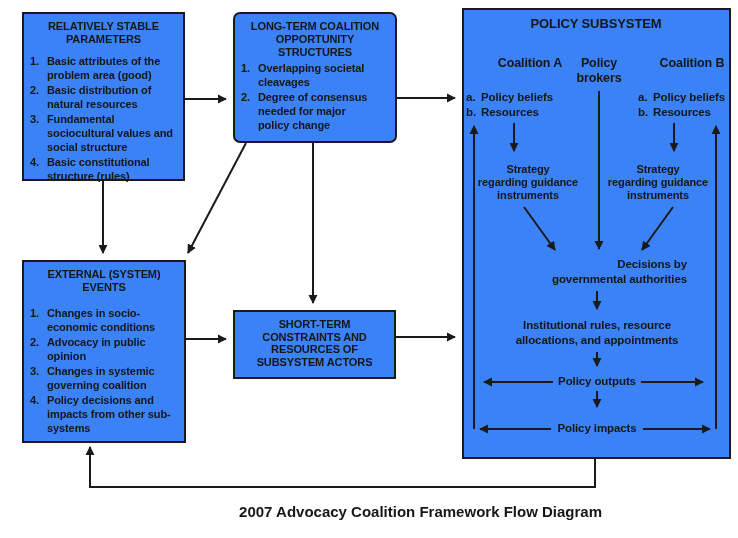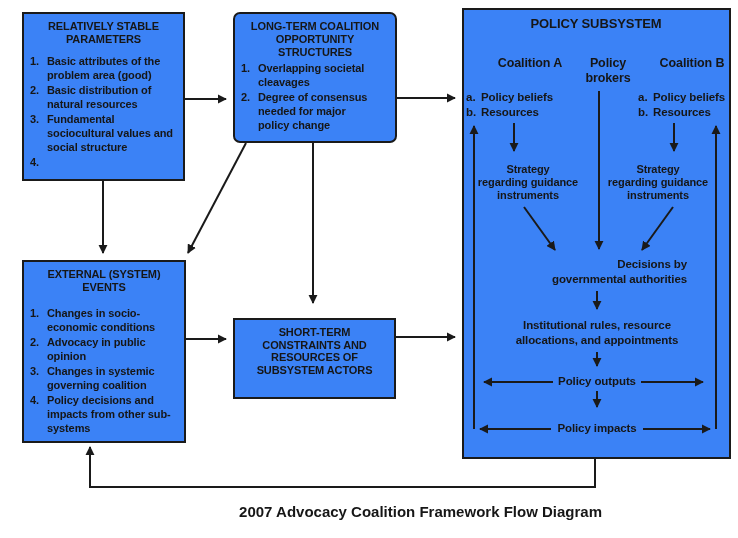--- a/index.html
+++ b/index.html
@@ -16,21 +16,21 @@
     padding-top:6px;text-align:center;font-weight:bold;font-size:11px;
     line-height:13px;white-space:pre-line;letter-spacing:-0.1px;
   }
   .list{margin-top:8px;}
   .li{display:flex;padding:0 2px 0 6px;margin-bottom:1px;}
   .li .num{width:17px;flex-shrink:0;font-weight:bold;font-size:11px;line-height:14px;}
   .li .txt{font-weight:bold;font-size:11px;line-height:14px;white-space:pre;letter-spacing:-0.1px;}
   #box-stable{left:22px;top:12px;width:163px;height:169px;}
   #box-longterm{left:233px;top:12px;width:164px;height:131px;border-radius:7px;}
   #box-external{left:22px;top:260px;width:164px;height:183px;}
-  #box-shortterm{left:233px;top:318px;width:163px;height:81px;}
+  #box-shortterm{left:233px;top:310px;width:163px;height:69px;}
   #box-policy{left:462px;top:8px;width:269px;height:451px;}
   .ps-label{position:absolute;text-align:center;font-weight:bold;white-space:pre-line;letter-spacing:-0.1px;}
   .ps-title{left:0;top:6px;width:264px;font-size:13px;}
   .coalition-heading{font-size:12.5px;line-height:15px;}
   .ab-block{position:absolute;}
   .ab-item{display:flex;}
   .ab-item .num{width:15px;flex-shrink:0;font-weight:bold;font-size:11.5px;line-height:15px;}
   .ab-item .txt{font-weight:bold;font-size:11.5px;line-height:15px;white-space:pre;letter-spacing:-0.1px;}
   .strategy-label{font-size:11px;line-height:13px;}
   .mid-label{font-size:11.5px;line-height:15px;}
@@ -60,20 +60,22 @@
 natural resources</span>
       </div>
       <div class="li">
         <span class="num">3.</span>
         <span class="txt">Fundamental
 sociocultural values and
 social structure</span>
       </div>
       <div class="li">
         <span class="num">4.</span>
+        <span class="txt">Basic constitutional
+structure (rules)</span>
       </div>
     </div>
   </div>
 
   <div class="box" id="box-longterm">
     <div class="box-title">LONG-TERM COALITION
 OPPORTUNITY
 STRUCTURES</div>
     <div class="list" style="margin-top:2px;">
       <div class="li">
@@ -122,21 +124,21 @@
     <div class="box-title" style="line-height:12.5px;">SHORT-TERM
 CONSTRAINTS AND
 RESOURCES OF
 SUBSYSTEM ACTORS</div>
   </div>
 
   <div class="box" id="box-policy">
     <div class="ps-label ps-title">POLICY SUBSYSTEM</div>
 
     <div class="ps-label coalition-heading" style="left:6px;top:46px;width:120px;">Coalition A</div>
-    <div class="ps-label coalition-heading" style="left:104px;top:46px;width:80px;">Policy
+    <div class="ps-label coalition-heading" style="left:95px;top:46px;width:80px;">Policy
 brokers</div>
     <div class="ps-label coalition-heading" style="left:168px;top:46px;width:120px;">Coalition B</div>
 
     <div class="ab-block" style="left:2px;top:80px;">
       <div class="ab-item">
         <span class="num">a.</span>
         <span class="txt">Policy beliefs</span>
       </div>
       <div class="ab-item">
         <span class="num">b.</span>

